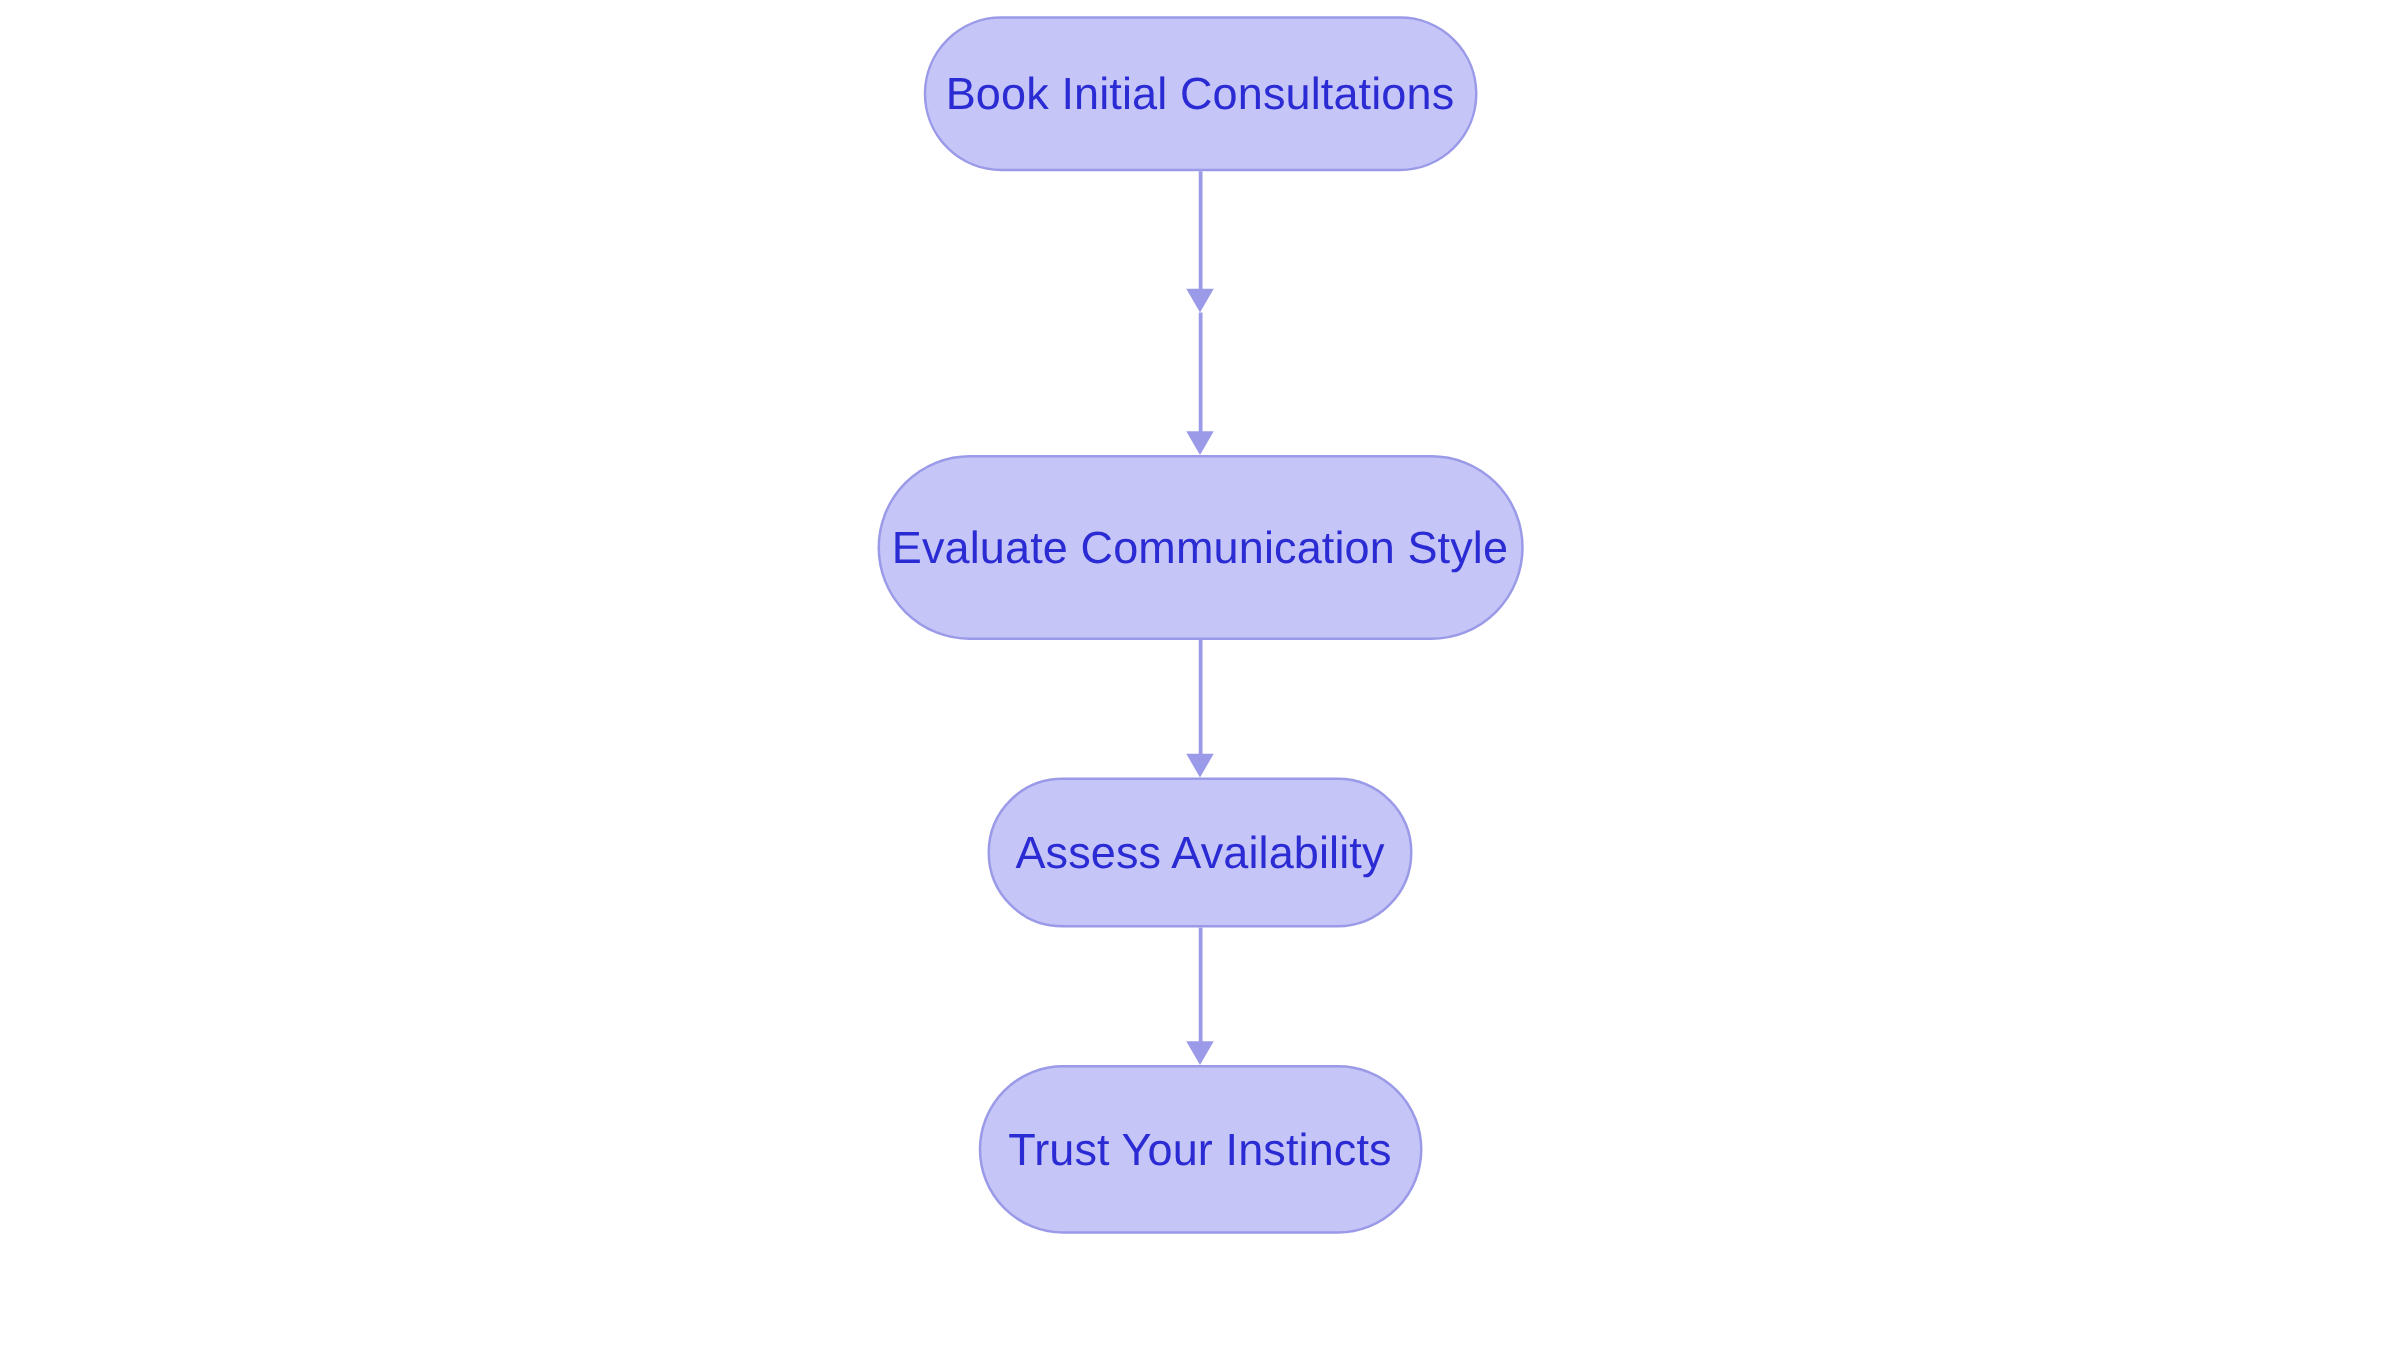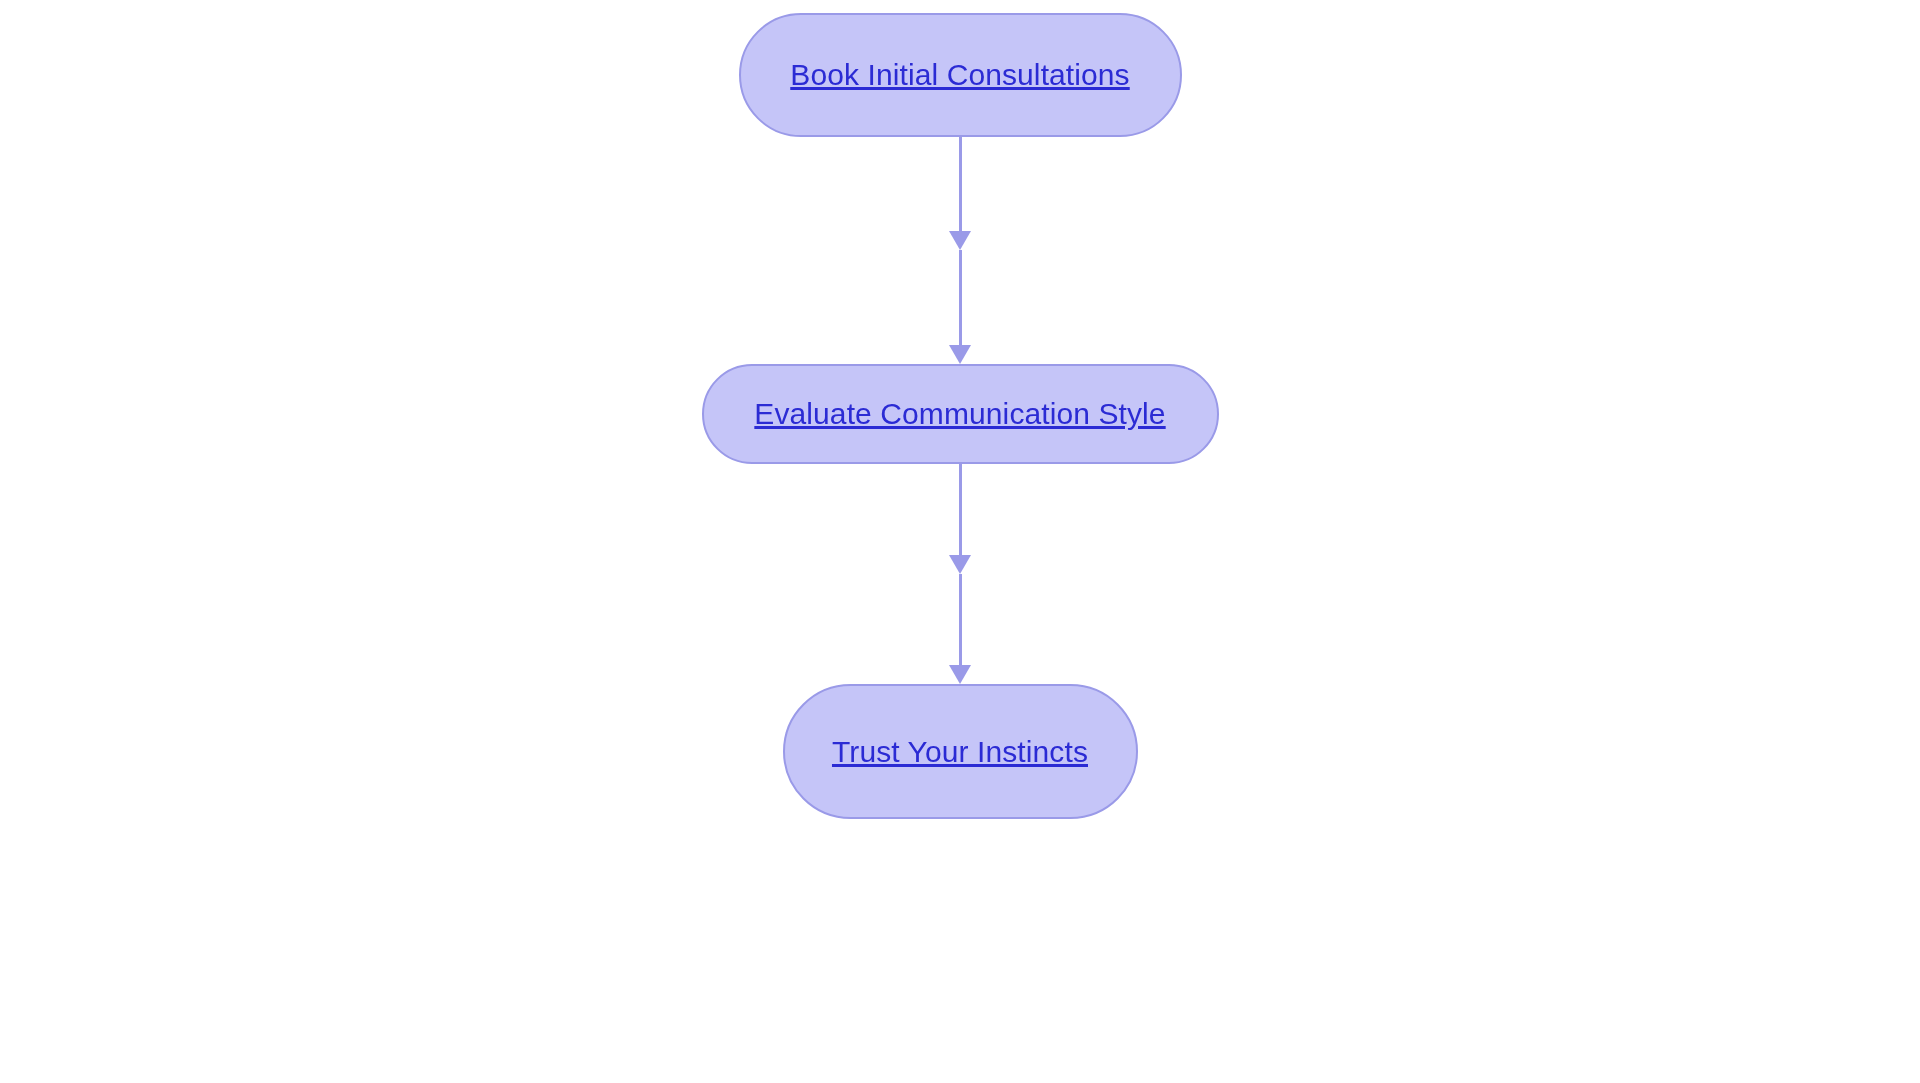--- a/index.html
+++ b/index.html
@@ -46,31 +46,30 @@
     border-radius: 999px;
     color: #2b2bd4;
     font-size: 30px;
     font-weight: 400;
     letter-spacing: 0.1px;
     white-space: nowrap;
     line-height: 1;
   }
   .node-label {
     color: #2b2bd4;
-    font-size: 30px;
+    font-size: 36px;
     line-height: 1;
     white-space: nowrap;
     pointer-events: none;
-    text-decoration: underline;
   }
 
   
   .node-1 { width: 443px; height: 124px; }
   .node-2 { width: 346px; height: 116px; }
-  .node-3 { width: 517px; height: 100px; }
+  .node-3 { width: 517px; height: 148px; }
   .node-4 { width: 340px; height: 120px; }
   .node-5 { width: 355px; height: 135px; text-align: center; }
 
   
   .connector {
     position: relative;
     display: flex;
     flex-direction: column;
     align-items: center;
     justify-content: flex-start;
@@ -123,20 +122,23 @@
 
     <div class="node node-3">
       <span class="node-label">Evaluate Communication Style</span>
     </div>
 
     <div class="connector conn-3">
       <div class="connector-line"></div>
       <div class="connector-head"></div>
     </div>
 
+    <div class="node node-4">
+      <span class="node-label">Assess Availability</span>
+    </div>
 
     <div class="connector conn-4">
       <div class="connector-line"></div>
       <div class="connector-head"></div>
     </div>
 
     <div class="node node-5">
       <span class="node-label">Trust Your Instincts</span>
     </div>
 

